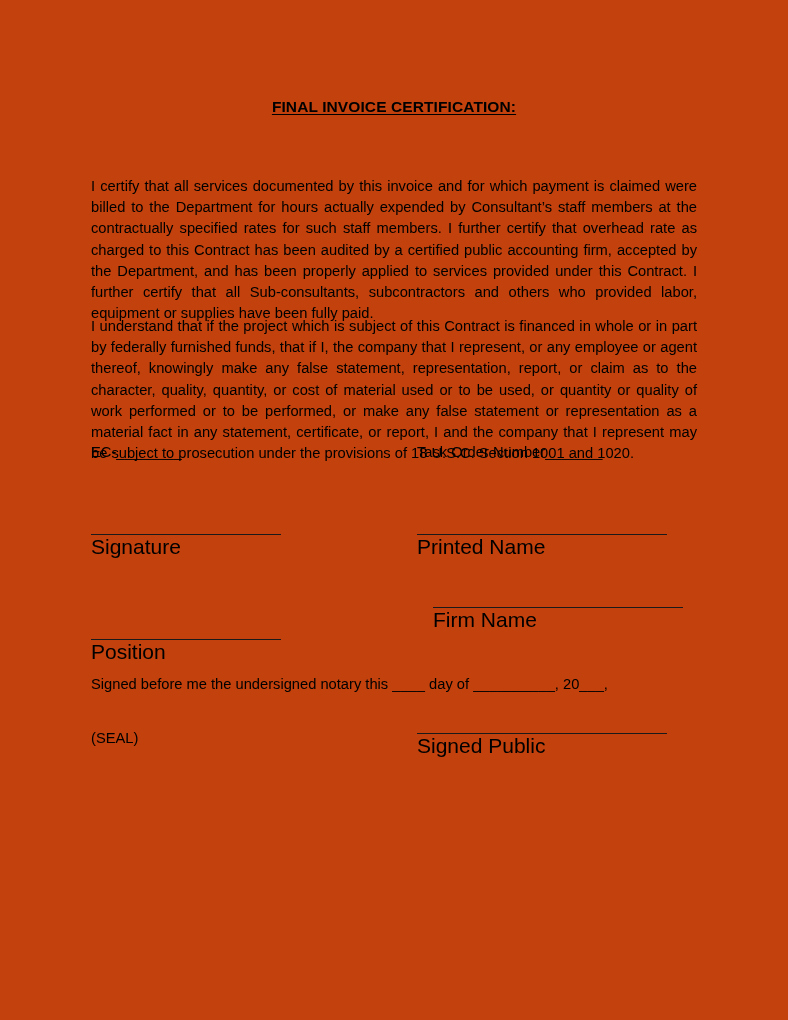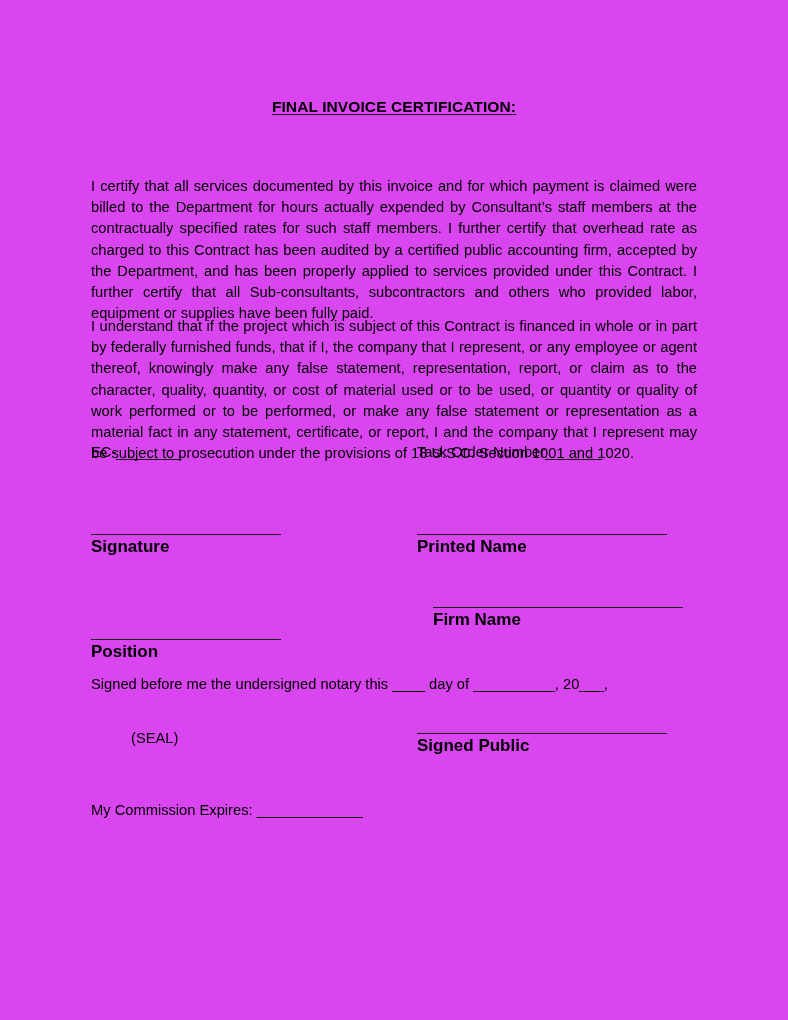--- a/index.html
+++ b/index.html
@@ -15,21 +15,21 @@
     color: #000000;
     -webkit-font-smoothing: antialiased;
   }
 
   .page {
     position: absolute;
     left: 0;
     top: 0;
     width: 788px;
     height: 1020px;
-    background: #d946ef;
+    background: #c2410c;
     overflow: hidden;
   }
 
   
   .content {
     position: absolute;
     left: 91px;
     top: 0;
     width: 606px;
   }
@@ -85,23 +85,22 @@
     left: 326px;
     top: 0;
     white-space: pre;
   }
 
   #row-ec { top: 441px; }
 
   
   .sig-block {
     position: absolute;
-    font-size: 17px;
+    font-size: 21px;
     line-height: 20px;
-    font-weight: bold;
   }
   .rule {
     height: 0;
     border-top: 1.4px solid #1a1a1a;
   }
   .sig-label {
     padding-top: 2px;
     white-space: pre;
   }
 
@@ -123,21 +122,20 @@
   }
 
   
   #row-seal {
     position: absolute;
     left: 0;
     top: 727px;
     font-size: 14.7px;
     line-height: 22px;
     white-space: pre;
-    margin-left: 40px;
   }
 
   
   #row-commission { top: 799px; }
 </style>
 </head>
 <body>
 
 <div class="page">
   <div class="content">
@@ -176,17 +174,16 @@
     <div id="row-notary-stmt">Signed before me the undersigned notary this ____ day of __________, 20___,</div>
 
     <div id="row-seal">(SEAL)</div>
 
     <div class="sig-block" id="sig-notary">
       <div class="rule"></div>
       <div class="sig-label">Signed Public</div>
     </div>
 
     <div class="field-row" id="row-commission">
-      <div class="col-left">My Commission Expires: _____________</div>
     </div>
 
   </div>
 </div>
 
 </body></html>

